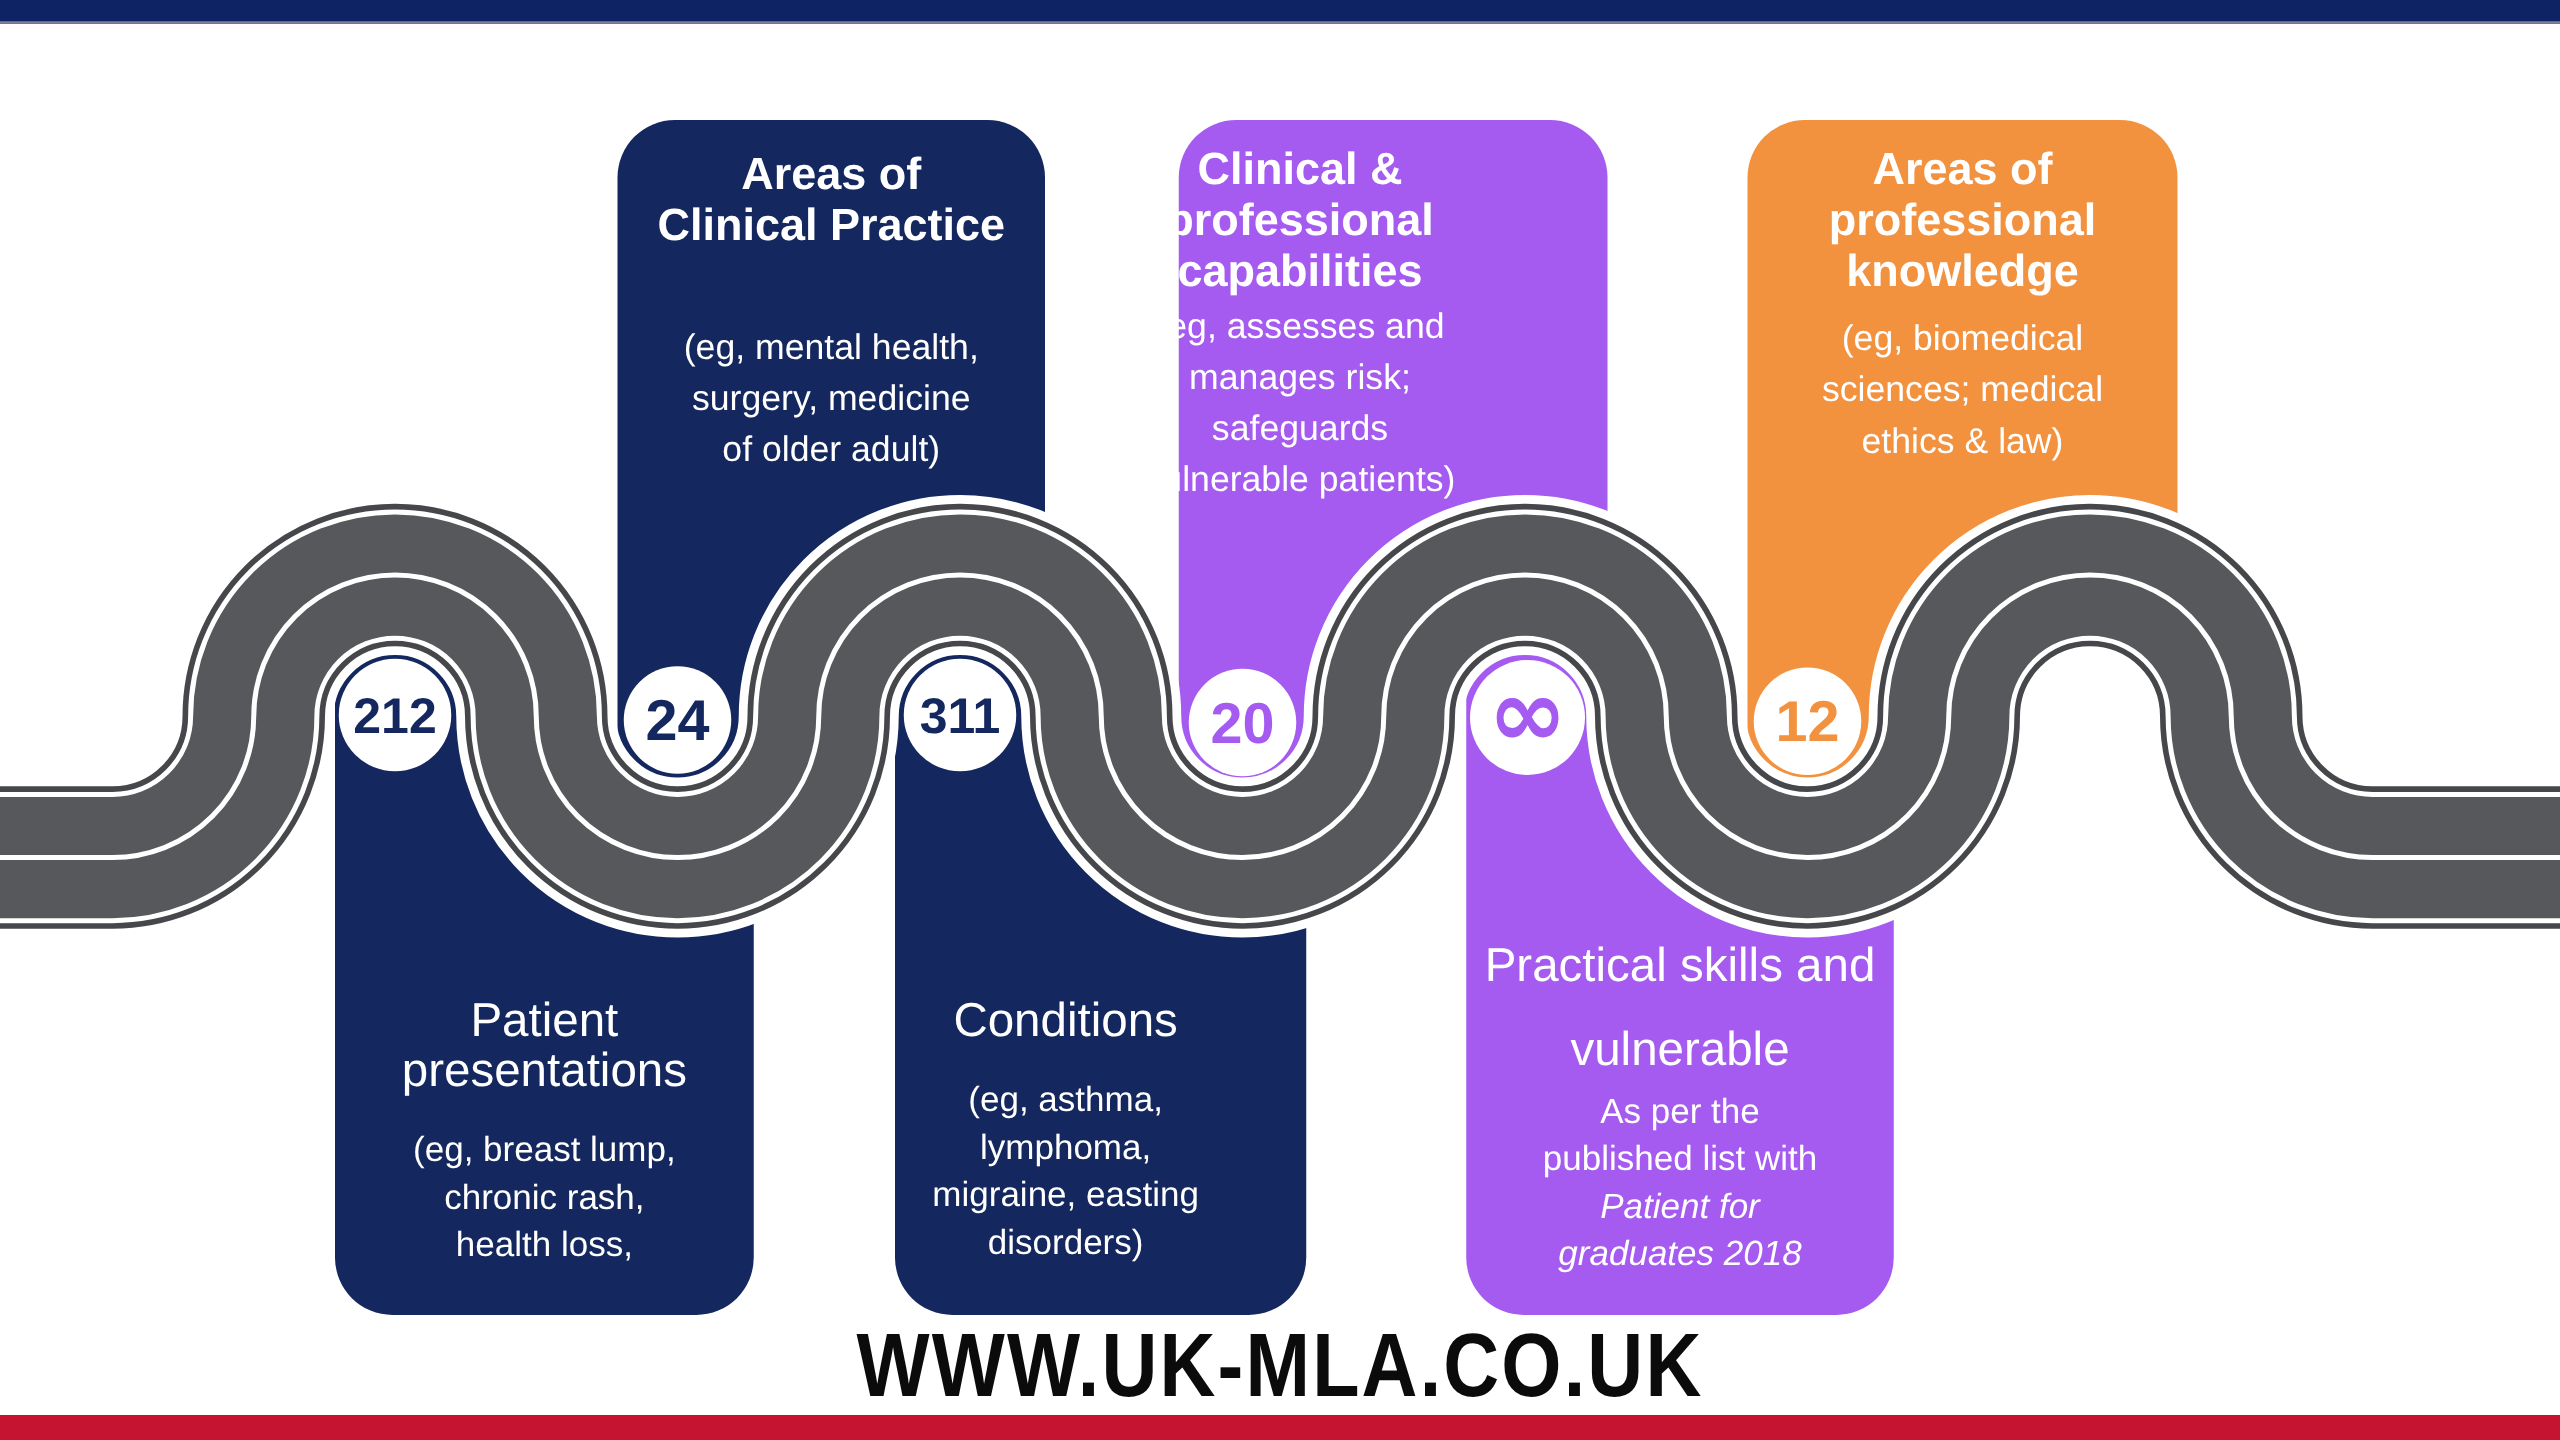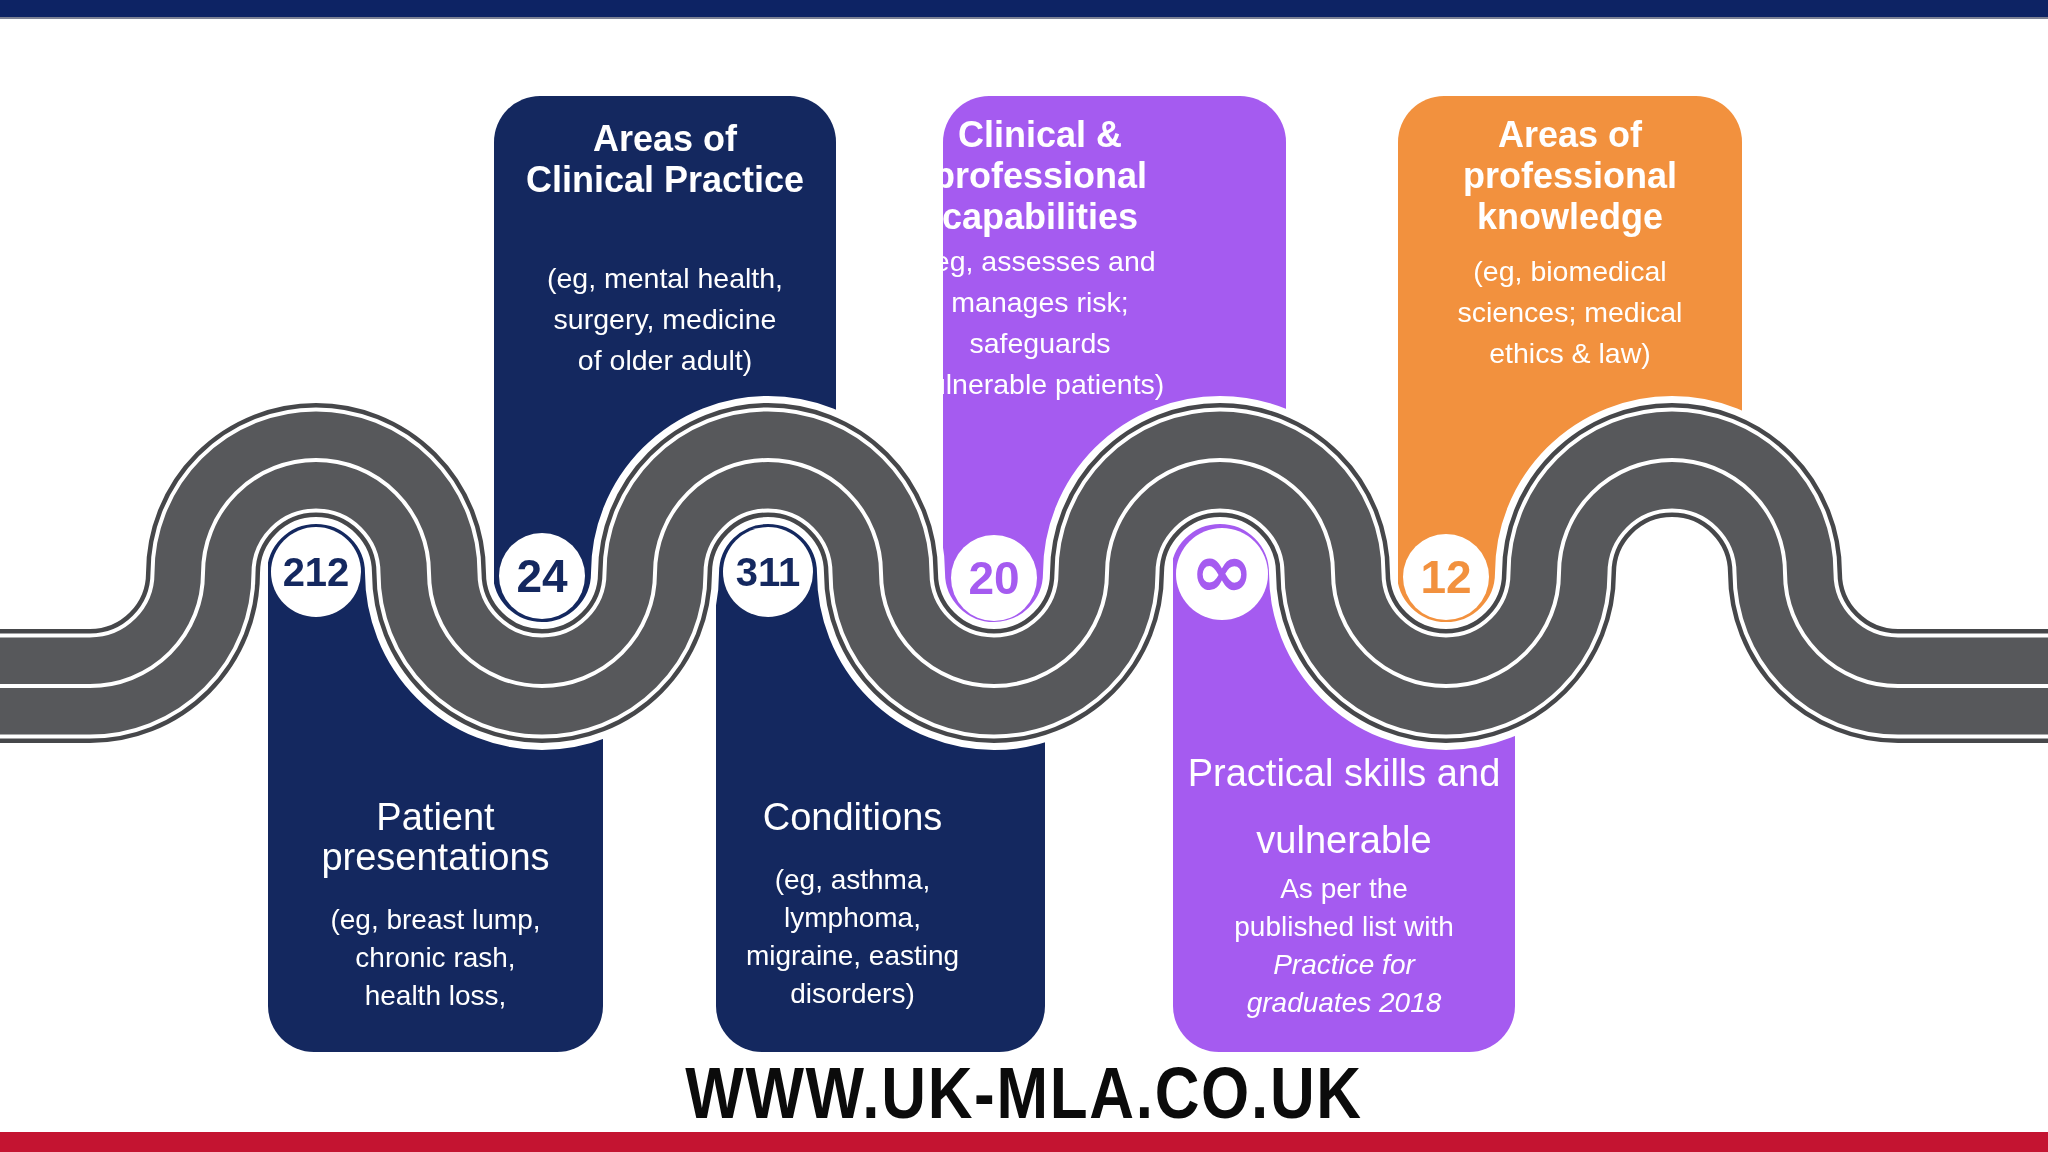--- a/index.html
+++ b/index.html
@@ -122,21 +122,21 @@
     <div class="bb">migraine, easting</div>
     <div class="bb">disorders)</div>
   </div>
 
   <div class="card-text" style="left:1173px;width:342px;top:726px">
     <div class="bt">Practical skills and</div>
     <div class="bt">vulnerable</div>
     <div class="sp" style="height:10px"></div>
     <div class="bb">As per the</div>
     <div class="bb">published list with</div>
-    <div class="bb i">Practice for</div>
+    <div class="bb i">Patient for</div>
     <div class="bb i">graduates 2018</div>
   </div>
 
   <div class="url">WWW.UK-MLA.CO.UK</div>
 
   <div class="top-bar" style="background: rgb(13, 35, 100);"></div>
   <div class="bottom-bar" style="background: rgb(196, 20, 49);"></div>
 </div>
 
 </body></html>

